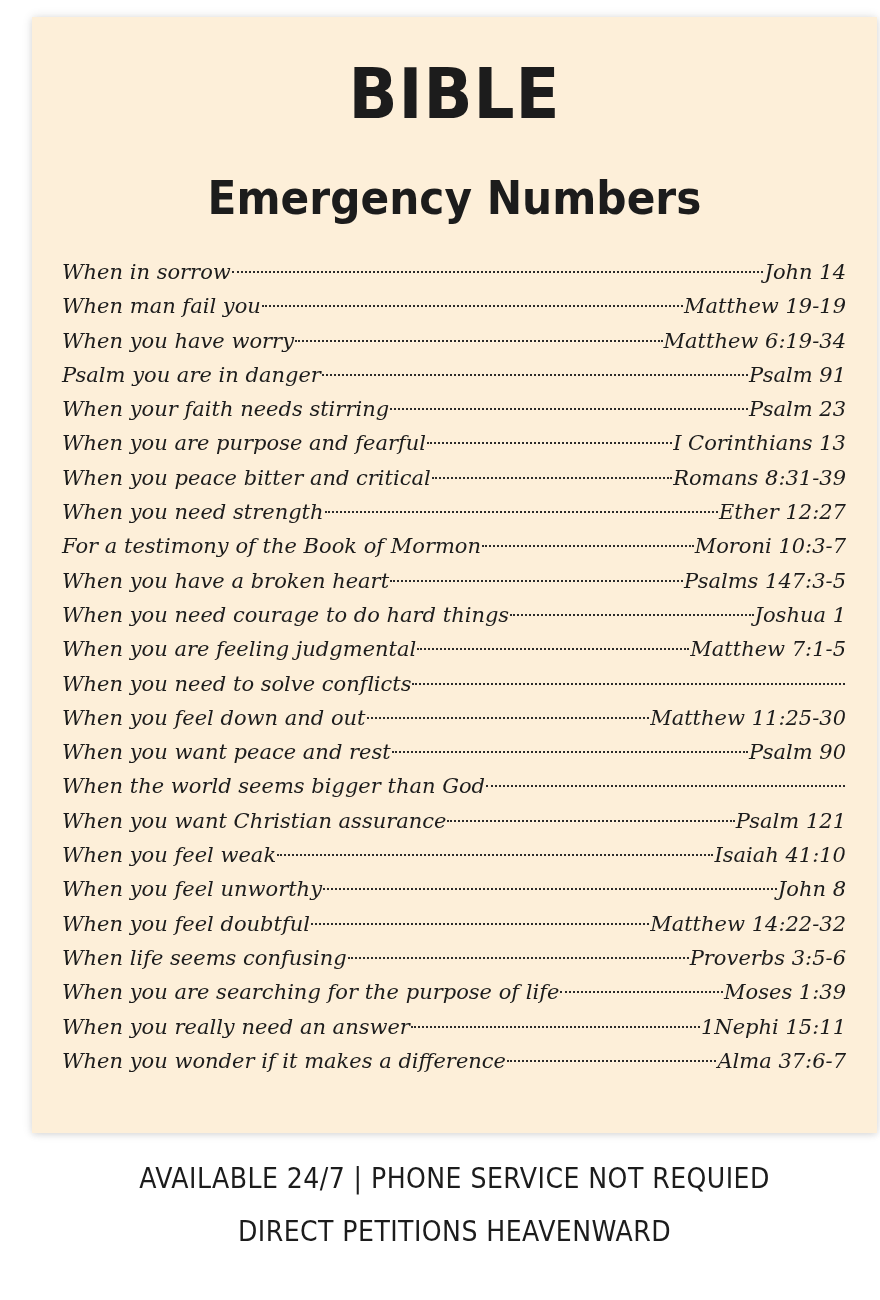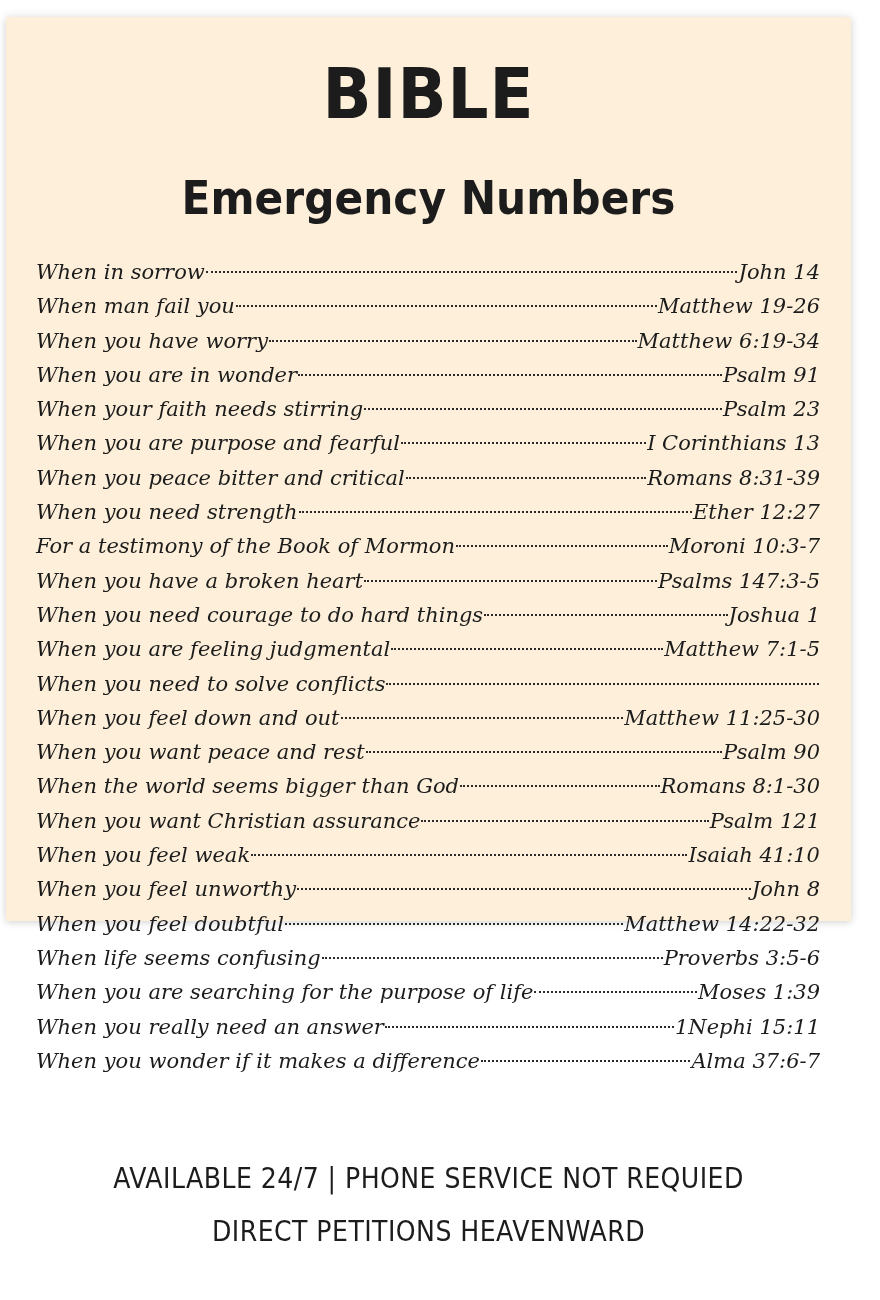--- a/index.html
+++ b/index.html
@@ -1,20 +1,20 @@
 <!DOCTYPE html>
 <html><head>
 <meta charset="utf-8">
 <style>
   html, body { margin:0; padding:0; }
   body {
     width:880px; height:1300px; background:#ffffff; position:relative; overflow:hidden;
   }
   .poster {
-    position:absolute; left:6px; top:17px; width:845px; height:904px;
+    position:absolute; left:32px; top:17px; width:845px; height:1116px;
     background:#fdefd9;
     box-shadow: 0 0 10px rgba(0,0,0,0.12), 0 2px 6px rgba(0,0,0,0.08);
     color:#1c1c1c;
   }
   .title {
     position:absolute; left:0; right:0; top:42px; text-align:center;
     font-family:"DejaVu Sans", sans-serif; font-weight:bold;
     font-size:70px; letter-spacing:1px; line-height:1;
     transform:scaleX(0.92);
   }
@@ -58,29 +58,29 @@
 
   <div class="list" id="list">
       <div class="row">
         <span class="label">When in sorrow</span>
         <span class="dots"></span>
         <span class="ref">John 14</span>
       </div>
       <div class="row">
         <span class="label">When man fail you</span>
         <span class="dots"></span>
-        <span class="ref">Matthew 19-26</span>
+        <span class="ref">Matthew 19-19</span>
       </div>
       <div class="row">
         <span class="label">When you have worry</span>
         <span class="dots"></span>
         <span class="ref">Matthew 6:19-34</span>
       </div>
       <div class="row">
-        <span class="label">When you are in wonder</span>
+        <span class="label">Psalm you are in danger</span>
         <span class="dots"></span>
         <span class="ref">Psalm 91</span>
       </div>
       <div class="row">
         <span class="label">When your faith needs stirring</span>
         <span class="dots"></span>
         <span class="ref">Psalm 23</span>
       </div>
       <div class="row">
         <span class="label">When you are purpose and fearful</span>
@@ -127,21 +127,20 @@
         <span class="ref">Matthew 11:25-30</span>
       </div>
       <div class="row">
         <span class="label">When you want peace and rest</span>
         <span class="dots"></span>
         <span class="ref">Psalm 90</span>
       </div>
       <div class="row">
         <span class="label">When the world seems bigger than God</span>
         <span class="dots"></span>
-        <span class="ref">Romans 8:1-30</span>
       </div>
       <div class="row">
         <span class="label">When you want Christian assurance</span>
         <span class="dots"></span>
         <span class="ref">Psalm 121</span>
       </div>
       <div class="row">
         <span class="label">When you feel weak</span>
         <span class="dots"></span>
         <span class="ref">Isaiah 41:10</span>

